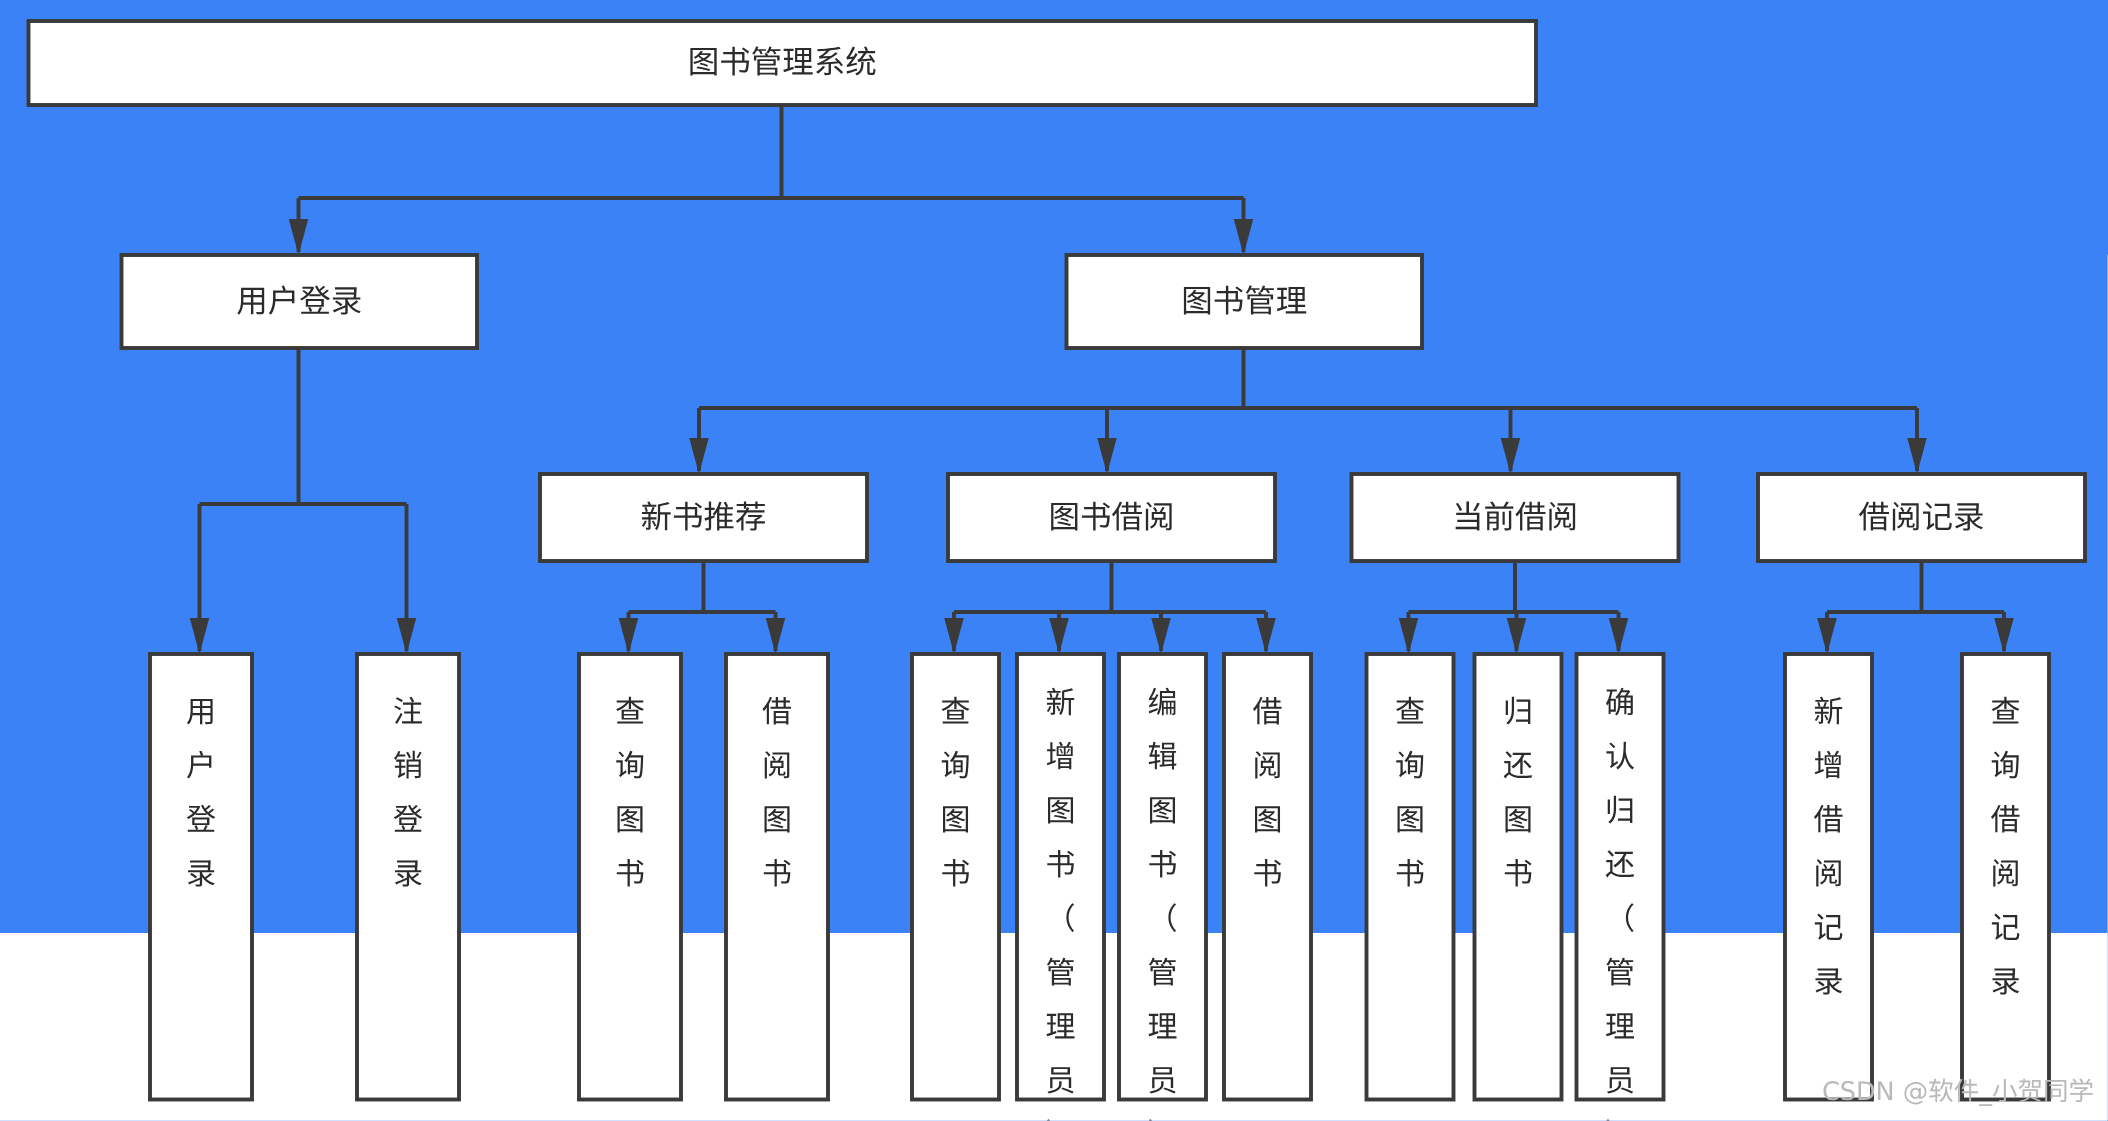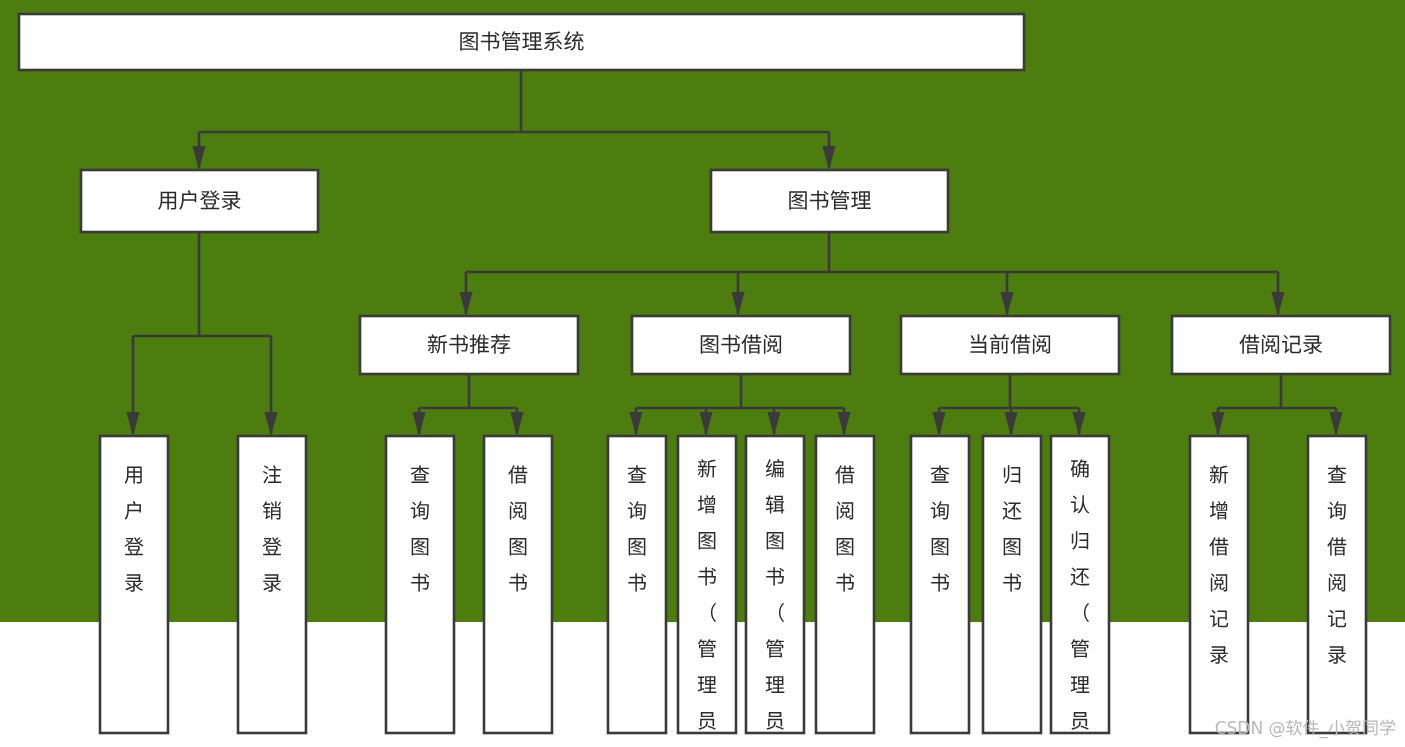--- a/index.html
+++ b/index.html
@@ -12,21 +12,21 @@
     width: 1405px;
     height: 747px;
     font-family: "DejaVu Sans", "Liberation Sans", sans-serif;
     overflow: hidden;
     position: relative;
   }
   #diagram-root {
     position: relative;
     width: 1405px;
     height: 622px;
-    background: #4d7c0f;
+    background: #3b82f6;
   }
   svg.diagram-canvas {
     position: absolute;
     top: 0;
     left: 0;
     width: 1405px;
     height: 747px;
     display: block;
   }
   .node-box {

